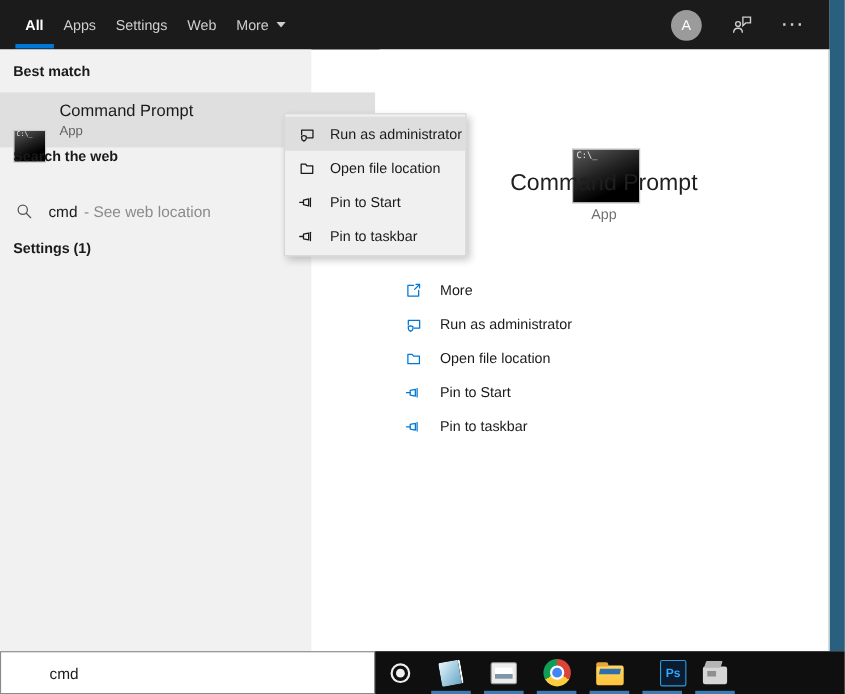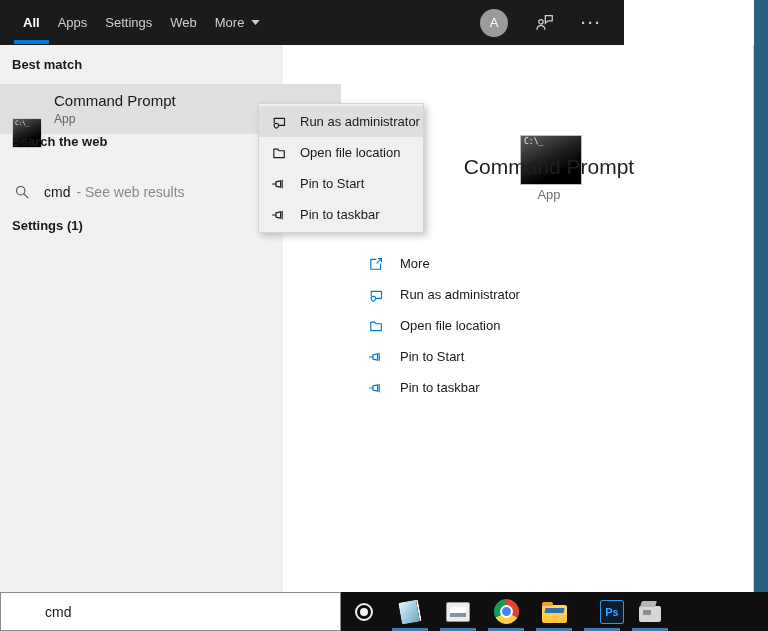--- a/index.html
+++ b/index.html
@@ -4,21 +4,21 @@
 <style>
   * { margin:0; padding:0; box-sizing:border-box; }
   html,body { width:768px; height:631px; }
   body { font-family:"Liberation Sans","DejaVu Sans",sans-serif; background:#000; overflow:hidden; }
   .screen { position:relative; width:768px; height:631px; background:#ffffff; }
 
   
   .desktop-strip { position:absolute; left:754px; top:0; width:14px; height:592px; background:#2a607f; }
 
   
-  .topbar { position:absolute; left:0; top:0; width:624px; height:45px; background:#1b1b1b; display:flex; align-items:center; }
+  .topbar { position:absolute; left:0; top:0; width:754px; height:45px; background:#1b1b1b; display:flex; align-items:center; }
   .tabs { display:flex; height:100%; align-items:center; padding-left:14px; }
   .tab { position:relative; height:100%; display:flex; align-items:center; padding:0 9px; font-size:13px; color:#cfcfcf; cursor:default; }
   .tab.active { color:#ffffff; font-weight:700; }
   .tab.active::after { content:""; position:absolute; left:0; right:0; bottom:1px; height:4px; background:#0078d7; }
   .tab .caret { margin-left:7px; width:9px; height:5px; }
   .topbar-right { margin-left:auto; display:flex; align-items:center; gap:26px; padding-right:22px; }
   .avatar { width:28px; height:28px; border-radius:50%; background:#9b9b9b; color:#fff; font-size:13px; display:flex; align-items:center; justify-content:center; }
   .feedback-svg { width:21px; height:21px; stroke:#cfcfcf; fill:none; stroke-width:1.2; }
   .overflow { color:#cfcfcf; font-size:15px; font-weight:700; letter-spacing:2px; }
 
@@ -141,21 +141,21 @@
     </div>
 
     <div class="section-header hdr-web">Search the web</div>
 
     <div class="web-row">
       <svg class="i16" viewBox="0 0 16 16">
         <circle cx="6.7" cy="6.7" r="4.2"></circle>
           <path d="M9.9 9.9l4 4"></path>
       </svg>
       <span class="web-query">cmd</span>
-      <span class="web-suffix">- See web results</span>
+      <span class="web-suffix">- See web location</span>
     </div>
 
     <div class="section-header hdr-settings">Settings (1)</div>
   </div>
 
   <div class="right-panel">
     <div class="cmd-icon large preview-icon">
       <span class="prompt">C:\_</span>
     </div>
     <div class="preview-title">Command Prompt</div>

